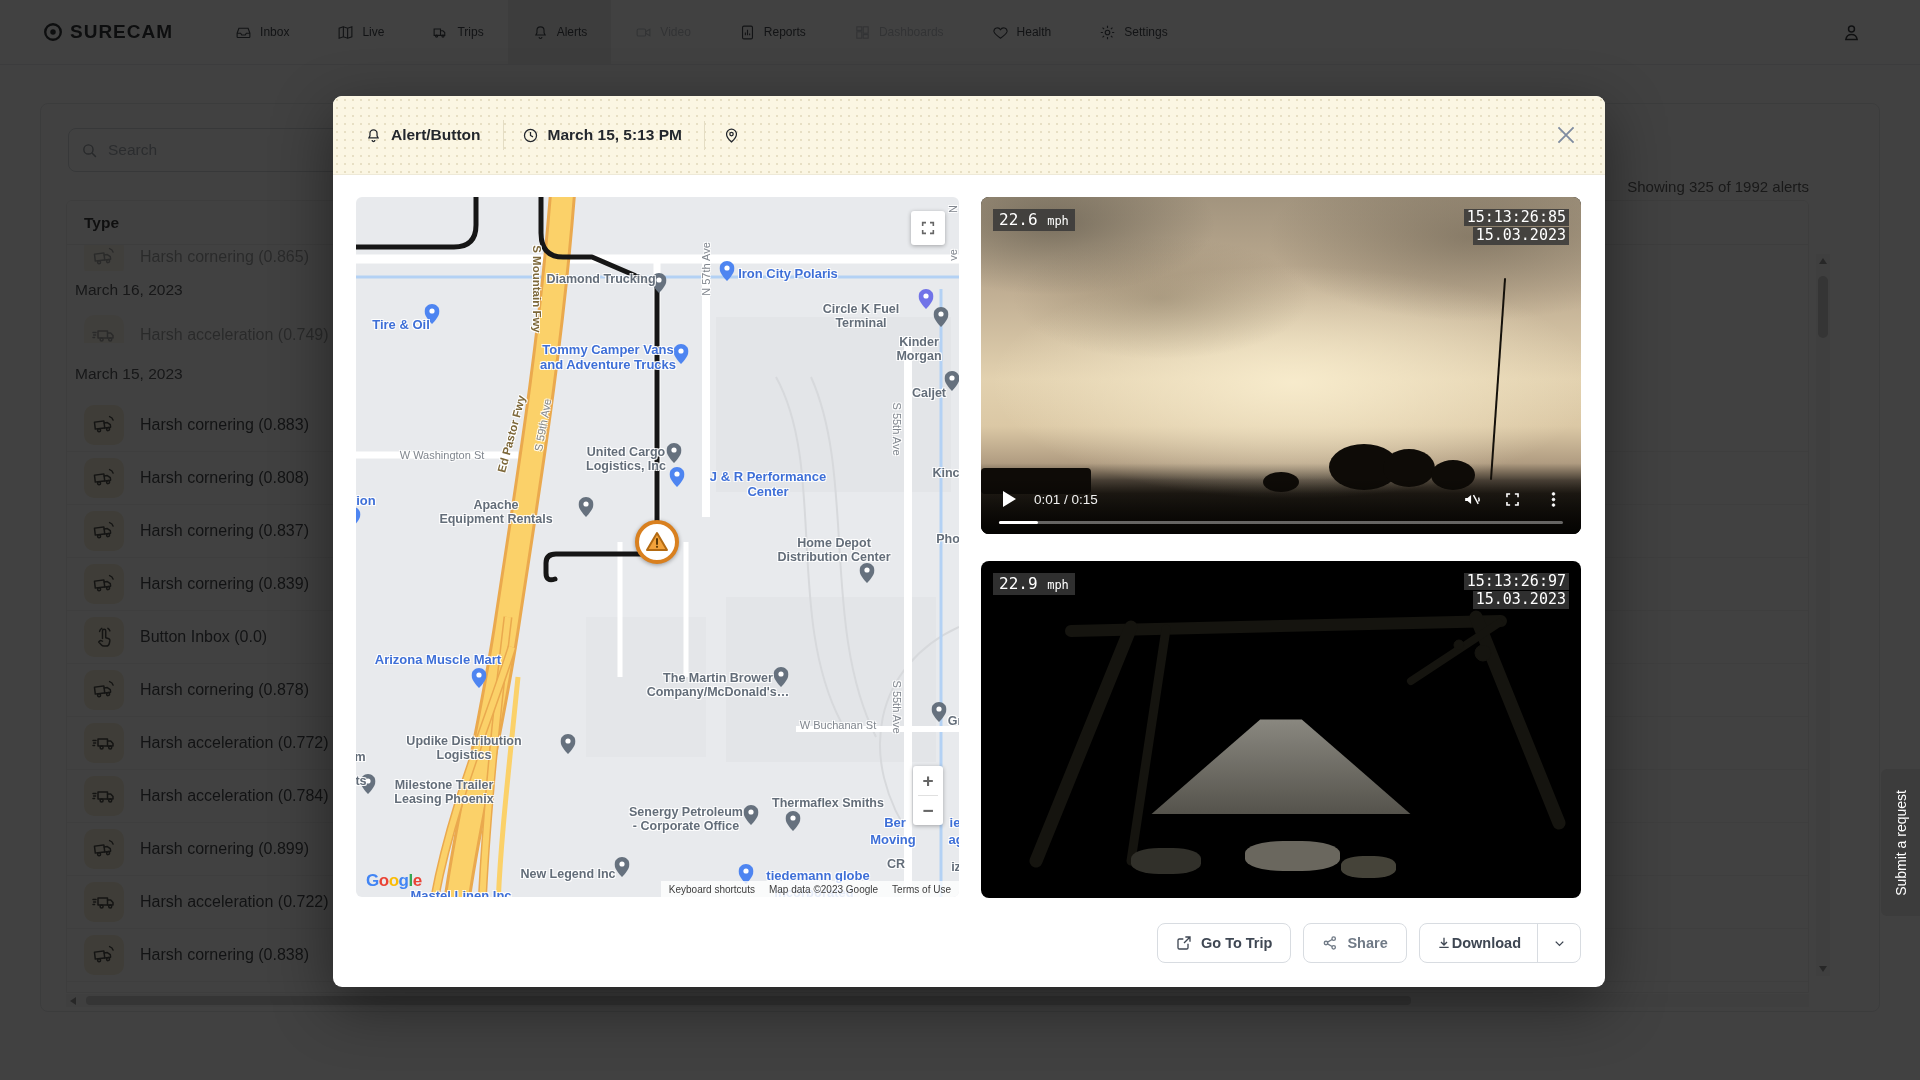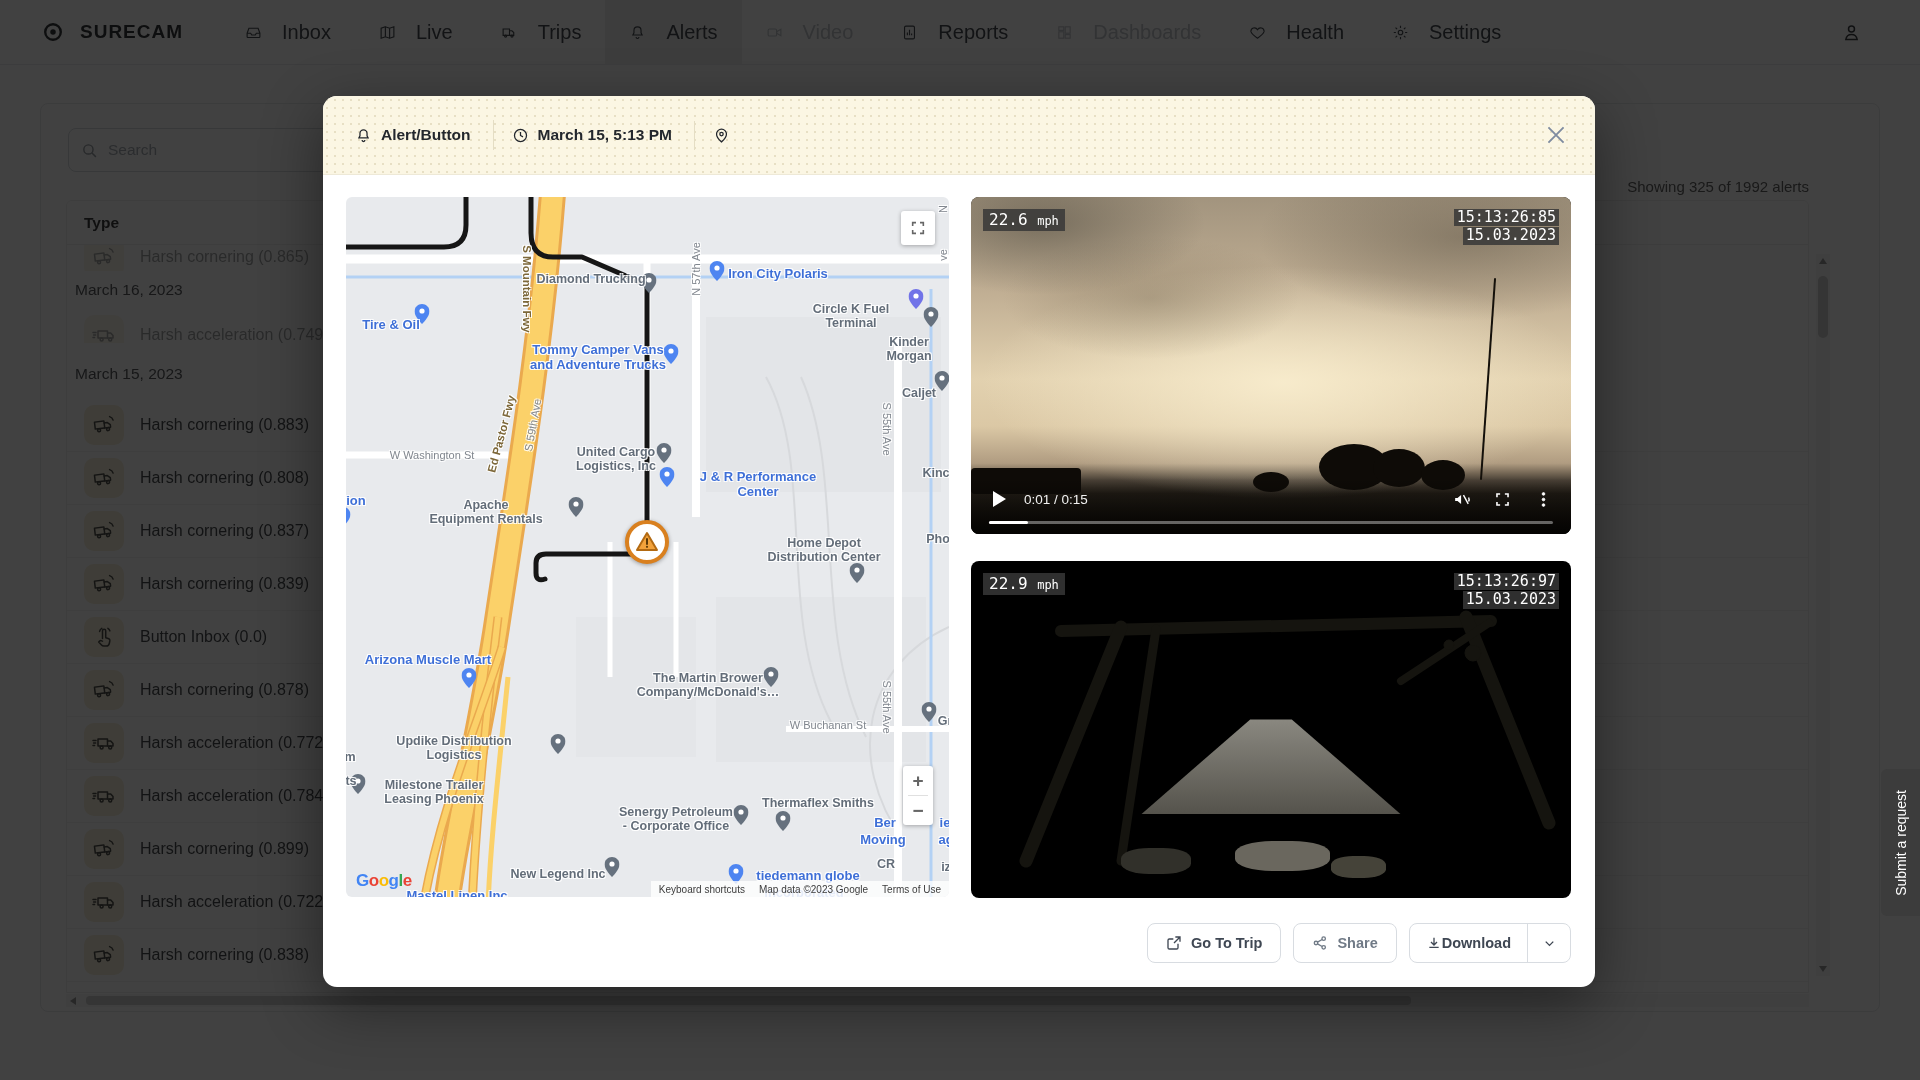--- a/index.html
+++ b/index.html
@@ -3,24 +3,24 @@
 <meta charset="utf-8">
 <style>
   * { margin:0; padding:0; box-sizing:border-box; }
   html,body { width:1920px; height:1080px; overflow:hidden; background:#fff;
               font-family:"Liberation Sans", sans-serif; }
   .stage { position:absolute; inset:0; width:1920px; height:1080px; background:#fff; }
 
   
   .nav { position:absolute; left:0; top:0; width:1920px; height:65px; background:#fff;
          border-bottom:1px solid #e7e9ec; display:flex; align-items:stretch; }
-  .brand { display:flex; align-items:center; gap:16px; margin-left:42px;justify-content:center; }
+  .brand { display:flex; align-items:center; gap:6px; margin-left:42px;justify-content:center; }
   .brand-text { font-size:19px; font-weight:700; letter-spacing:1px; color:#16181b; }
   .nav-items { display:flex; align-items:stretch; margin-left:38px; }
-  .nav-item { display:flex; align-items:center; gap:20px; padding:16px 24px; font-size:20px;
+  .nav-item { display:flex; align-items:center; gap:8px; padding:16px 24px; font-size:12px;
               color:#2a2f36; cursor:pointer; }
   .nav-item svg { width:17px; height:17px; stroke:#2a2f36; }
   .nav-item.active { background:#ededed; }
   .nav-item.disabled { color:#b9bdc4; }
   .nav-item.disabled svg { stroke:#b9bdc4; }
   .nav-user { margin-left:auto; margin-right:58px; display:flex; align-items:center; }
   .nav-user svg { width:21px; height:21px; stroke:#1f2328; }
 
   
   .panel { position:absolute; left:40px; top:103px; width:1840px; height:909px; background:#fff;
@@ -58,22 +58,22 @@
   .hscroll .thumb { position:absolute; left:20px; top:2px; width:76%; height:9px; background:#c6c6c6; border-radius:4px; }
   .sb-arrow { position:absolute; width:0; height:0; }
   .sb-up   { left:3px; top:4px;    border-left:4px solid transparent; border-right:4px solid transparent; border-bottom:6px solid #8a8a8a; }
   .sb-down { left:3px; bottom:4px; border-left:4px solid transparent; border-right:4px solid transparent; border-top:6px solid #8a8a8a; }
   .sb-left { left:4px; top:3px;    border-top:4px solid transparent; border-bottom:4px solid transparent; border-right:6px solid #8a8a8a; }
 
   
   .overlay { position:absolute; inset:0; background:rgba(12,12,12,0.78); z-index:50; }
 
   
-  .modal { position:absolute; left:323px; top:96px; width:1272px; height:891px; background:#fff;
-           border-radius:14px; z-index:60; box-shadow:0 18px 60px rgba(0,0,0,.45); overflow:hidden; }
+  .modal { position:absolute; left:333px; top:96px; width:1272px; height:891px; background:#fff;
+           border-radius:9px; z-index:60; box-shadow:0 18px 60px rgba(0,0,0,.45); overflow:hidden; }
   .modal-header { position:absolute; left:0; top:0; right:0; height:79px; background:#fbf6e3;
                   background-image:radial-gradient(rgba(150,130,70,.20) 1px, transparent 1.3px);
                   background-size:8px 8px; display:flex; align-items:center; padding-left:32px;
                   border-bottom:1px solid rgba(0,0,0,.05); }
   .mh-item { display:flex; align-items:center; gap:9px; font-size:15.5px; font-weight:600;
              color:#23272d; padding:6px 22px 6px 0; }
   .mh-item + .mh-item { border-left:1px solid #e4ddc4; padding-left:18px; }
   .mh-item svg { width:17px; height:17px; stroke:#23272d; flex:0 0 auto; }
   .modal-close { position:absolute; right:26px; top:26px; width:26px; height:26px; cursor:pointer; }
   .modal-close svg { width:26px; height:26px; stroke:#7e8ba0; }
@@ -667,21 +667,21 @@
         <div class="map-label ml-blue" style="left: 599px; top: 626px;">ie</div>
         <div class="map-label ml-blue" style="left: 537px; top: 643px;">Moving</div>
         <div class="map-label ml-blue" style="left: 600px; top: 643px;">ag</div>
         <div class="map-label ml-poi" style="left: 4px; top: 560px;">m</div>
         <div class="map-label ml-poi" style="left: 5px; top: 584px;">ts</div>
         <div class="map-label ml-poi" style="left: 212px; top: 677px;">New Legend Inc</div>
         <div class="map-label ml-blue" style="left: 462px; top: 679px;">tiedemann globe</div>
         <div class="map-label ml-blue ml-faint" style="left: 458px; top: 696px;">incorporated</div>
         <div class="map-label ml-poi" style="left: 540px; top: 667px;">CR</div>
         <div class="map-label ml-poi" style="left: 600px; top: 670px;">iz</div>
-        <div class="map-label ml-blue" style="left: 105px; top: 699px; margin-left: 6px;">Mastel Linen Inc</div>
+        <div class="map-label ml-blue" style="left: 105px; top: 699px;">Mastel Linen Inc</div>
       </div>
     <div class="alert-marker">
       <svg width="24" height="22" viewBox="0 0 24 22">
         <path d="M12 2 L22 19 H2 Z" fill="#f2a23b" stroke="#b36a12" stroke-width="2" stroke-linejoin="round"></path>
         <path d="M12 8v5" stroke="#5c3a08" stroke-width="2" stroke-linecap="round"></path>
         <circle cx="12" cy="15.8" r="1.1" fill="#5c3a08"></circle>
       </svg>
     </div>
     <div class="map-fullscreen">
       <svg width="16" height="16" viewBox="0 0 24 24" fill="none" stroke="#666" stroke-width="2.4">

